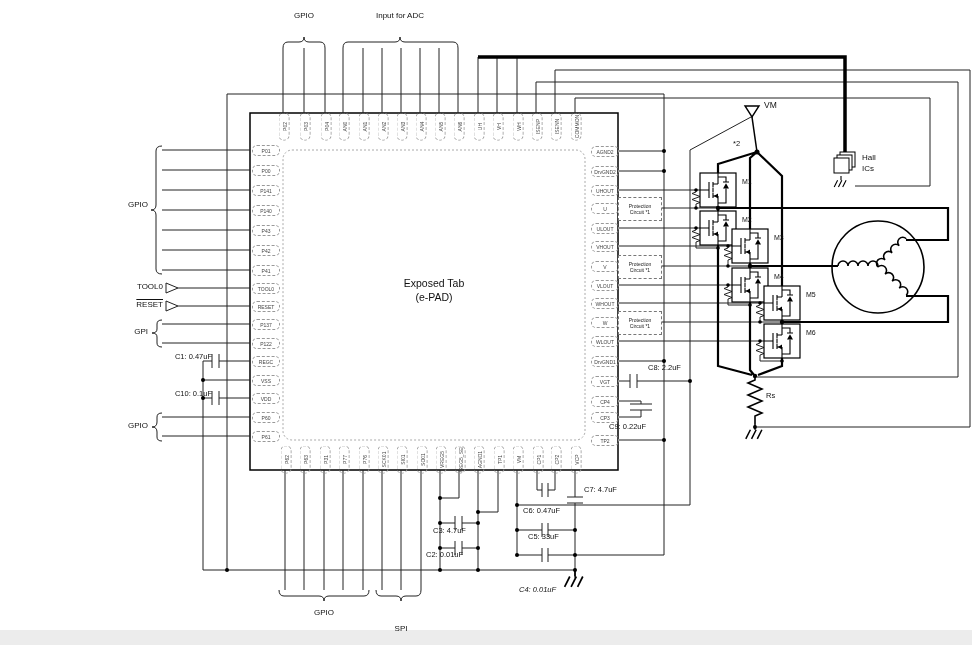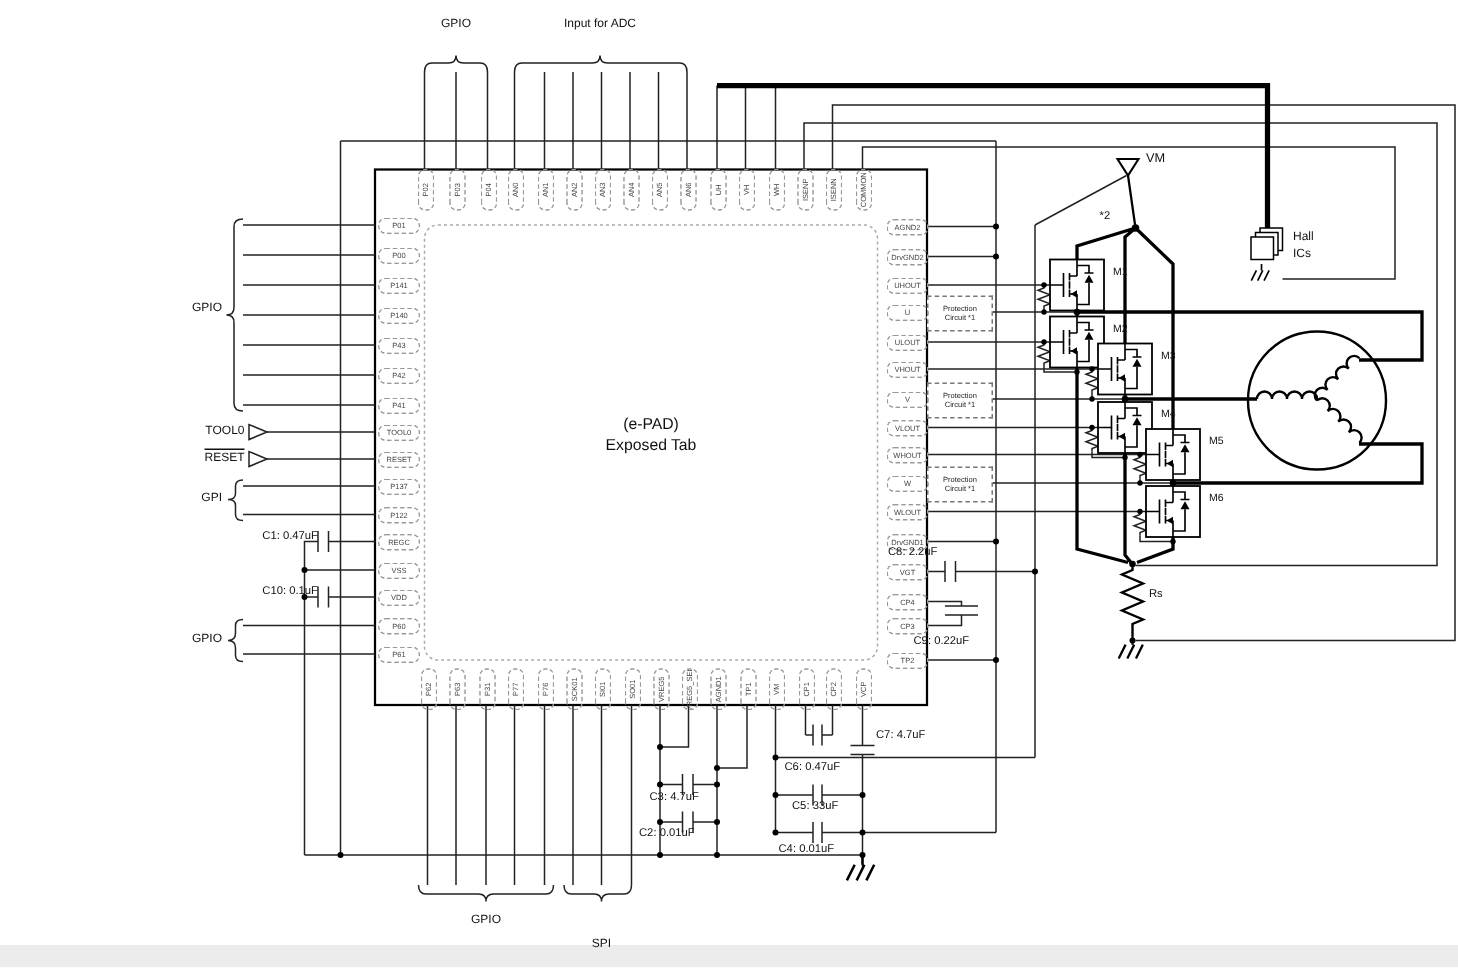--- a/index.html
+++ b/index.html
@@ -206,22 +206,22 @@
 <div class="prot" style="left:618px;top:255px;">
   <span>Protection</span>
   <span>Circuit *1</span>
 </div>
 <div class="prot" style="left:618px;top:311px;">
   <span>Protection</span>
   <span>Circuit *1</span>
 </div>
 
 <div class="center-label">
+  <div>Exposed Tab</div>
   <div>(e-PAD)</div>
-  <div>Exposed Tab</div>
 </div>
 
 <div class="bottombar"></div>
 
 <div class="pin rot" style="left: 270px; top: 120.5px;">P02</div>
     <div class="pin rot" style="left: 291px; top: 120.5px;">P03</div>
     <div class="pin rot" style="left: 312px; top: 120.5px;">P04</div>
     <div class="pin rot" style="left: 330px; top: 120.5px;">AN0</div>
     <div class="pin rot" style="left: 350px; top: 120.5px;">AN1</div>
     <div class="pin rot" style="left: 369px; top: 120.5px;">AN2</div>
@@ -289,25 +289,25 @@
     <div class="lbl" style="left: 103px; top: 283px; font-size: 8px; width: 60px; text-align: right;">TOOL0</div>
     <div class="lbl ovl" style="left: 103px; top: 301px; font-size: 8px; width: 60px; text-align: right;">RESET</div>
     <div class="lbl" style="left: 100px; top: 328px; font-size: 8px; width: 48px; text-align: right;">GPI</div>
     <div class="lbl" style="left: 92px; top: 422px; font-size: 8px; width: 56px; text-align: right;">GPIO</div>
     <div class="lbl" style="left: 294px; top: 609px; font-size: 8px; width: 60px; text-align: center;">GPIO</div>
     <div class="lbl" style="left: 371px; top: 625px; font-size: 8px; width: 60px; text-align: center;">SPI</div>
     <div class="lbl" style="left: 132px; top: 353px; font-size: 7.5px; width: 80px; text-align: right;">C1: 0.47uF</div>
     <div class="lbl" style="left: 132px; top: 390px; font-size: 7.5px; width: 80px; text-align: right;">C10: 0.1uF</div>
     <div class="lbl" style="left: 426px; top: 551px; font-size: 7.5px; width: 70px; text-align: left;">C2: 0.01uF</div>
     <div class="lbl" style="left: 433px; top: 527px; font-size: 7.5px; width: 70px; text-align: left;">C3: 4.7uF</div>
-    <div class="lbl" style="left: 519px; top: 562px; font-size: 7.5px; width: 70px; text-align: left;">C4: 0.01uF</div>
+    <div class="lbl" style="left: 519px; top: 586px; font-size: 7.5px; width: 70px; text-align: left; font-style: italic;">C4: 0.01uF</div>
     <div class="lbl" style="left: 528px; top: 533px; font-size: 7.5px; width: 70px; text-align: left;">C5: 33uF</div>
     <div class="lbl" style="left: 523px; top: 507px; font-size: 7.5px; width: 70px; text-align: left;">C6: 0.47uF</div>
     <div class="lbl" style="left: 584px; top: 486px; font-size: 7.5px; width: 70px; text-align: left;">C7: 4.7uF</div>
-    <div class="lbl" style="left: 592px; top: 364px; font-size: 7.5px; width: 70px; text-align: left;">C8: 2.2uF</div>
+    <div class="lbl" style="left: 648px; top: 364px; font-size: 7.5px; width: 70px; text-align: left;">C8: 2.2uF</div>
     <div class="lbl" style="left: 609px; top: 423px; font-size: 7.5px; width: 70px; text-align: left;">C9: 0.22uF</div>
     <div class="lbl" style="left: 764px; top: 101px; font-size: 8.5px; width: 40px; text-align: left;">VM</div>
     <div class="lbl" style="left: 733px; top: 140px; font-size: 7.5px; width: 20px; text-align: left;">*2</div>
     <div class="lbl" style="left: 766px; top: 392px; font-size: 7.5px; width: 30px; text-align: left;">Rs</div>
     <div class="lbl" style="left: 862px; top: 154px; font-size: 8px; width: 40px; text-align: left;">Hall</div>
     <div class="lbl" style="left: 862px; top: 165px; font-size: 8px; width: 40px; text-align: left;">ICs</div>
     <div class="lbl" style="left: 742px; top: 178px; font-size: 7px; width: 24px; text-align: left;">M1</div>
     <div class="lbl" style="left: 742px; top: 216px; font-size: 7px; width: 24px; text-align: left;">M2</div>
     <div class="lbl" style="left: 774px; top: 234px; font-size: 7px; width: 24px; text-align: left;">M3</div>
     <div class="lbl" style="left: 774px; top: 273px; font-size: 7px; width: 24px; text-align: left;">M4</div>

